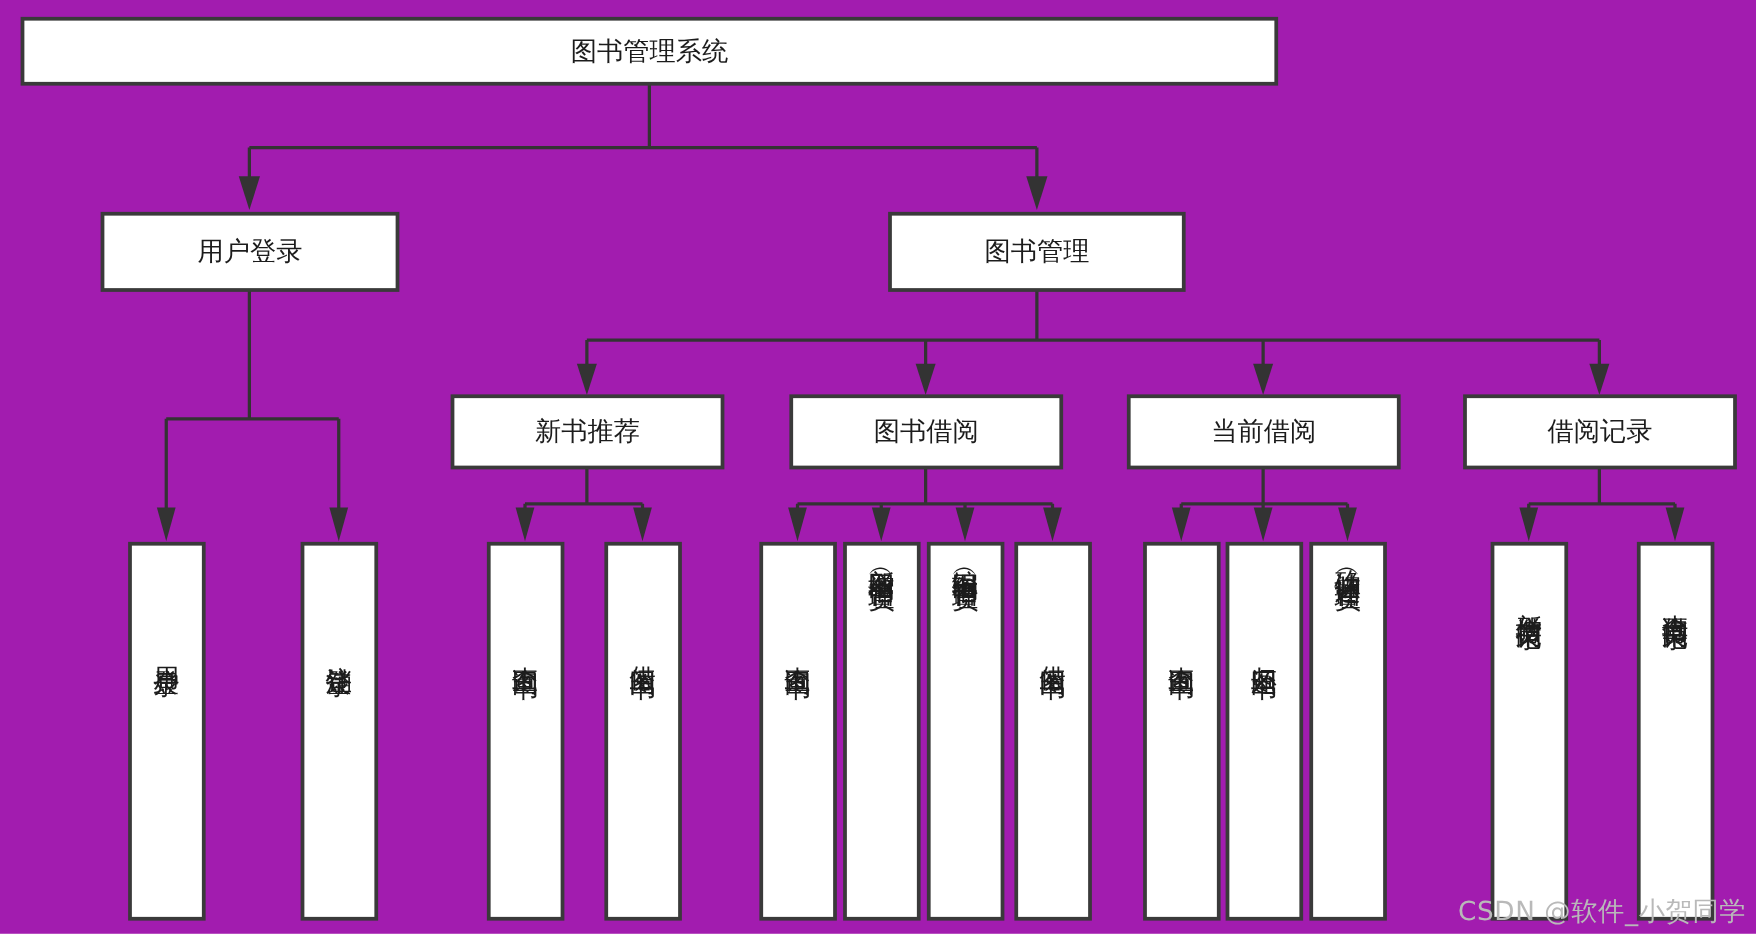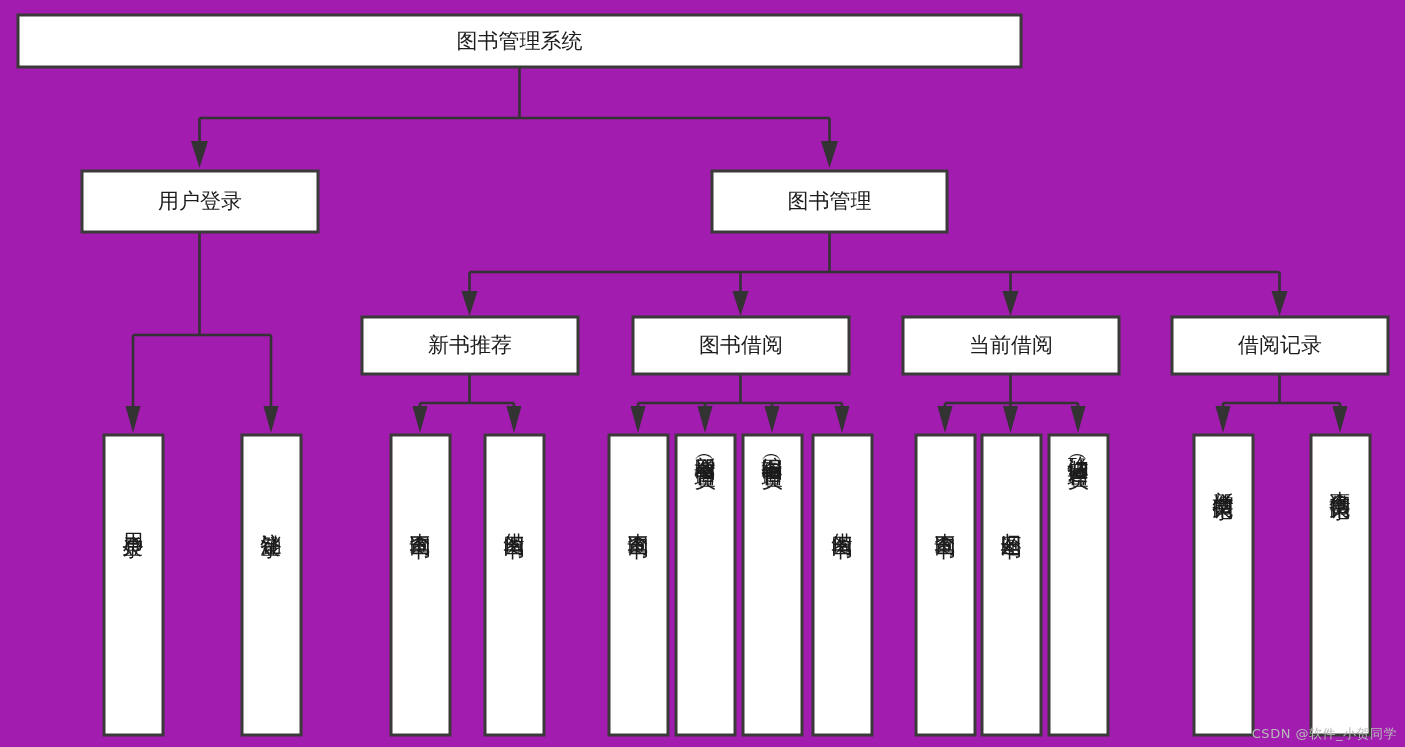--- a/index.html
+++ b/index.html
@@ -58,21 +58,21 @@
     fill: #1c1c1c;
     text-anchor: middle;
     writing-mode: vertical-rl;
     letter-spacing: 2px;
   }
   .watermark {
     position: absolute;
     right: 8px;
     bottom: 4px;
     font-family: "DejaVu Sans", "Liberation Sans", sans-serif;
-    font-size: 13px;
+    font-size: 21px;
     color: #b9b9b9;
     white-space: nowrap;
     letter-spacing: 0.5px;
   }
 </style>
 </head>
 <body>
 
 <div id="diagram-root">
 

